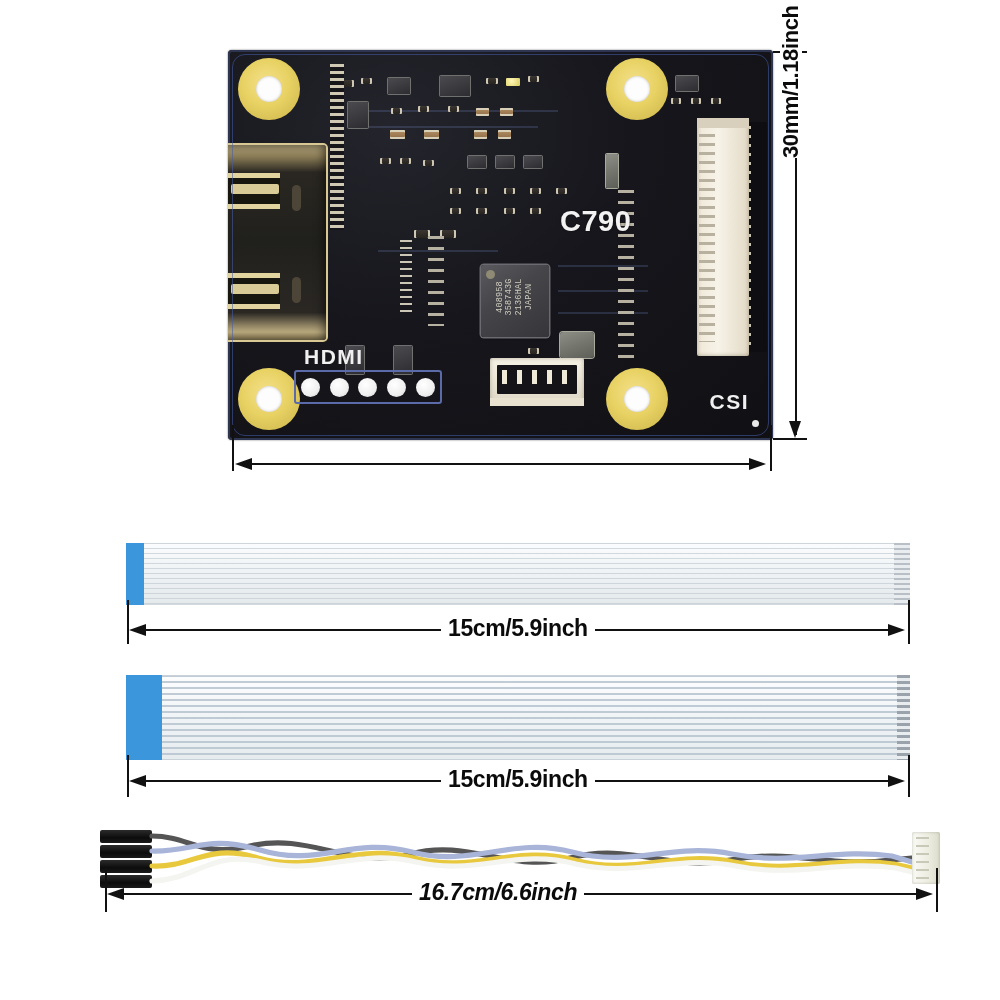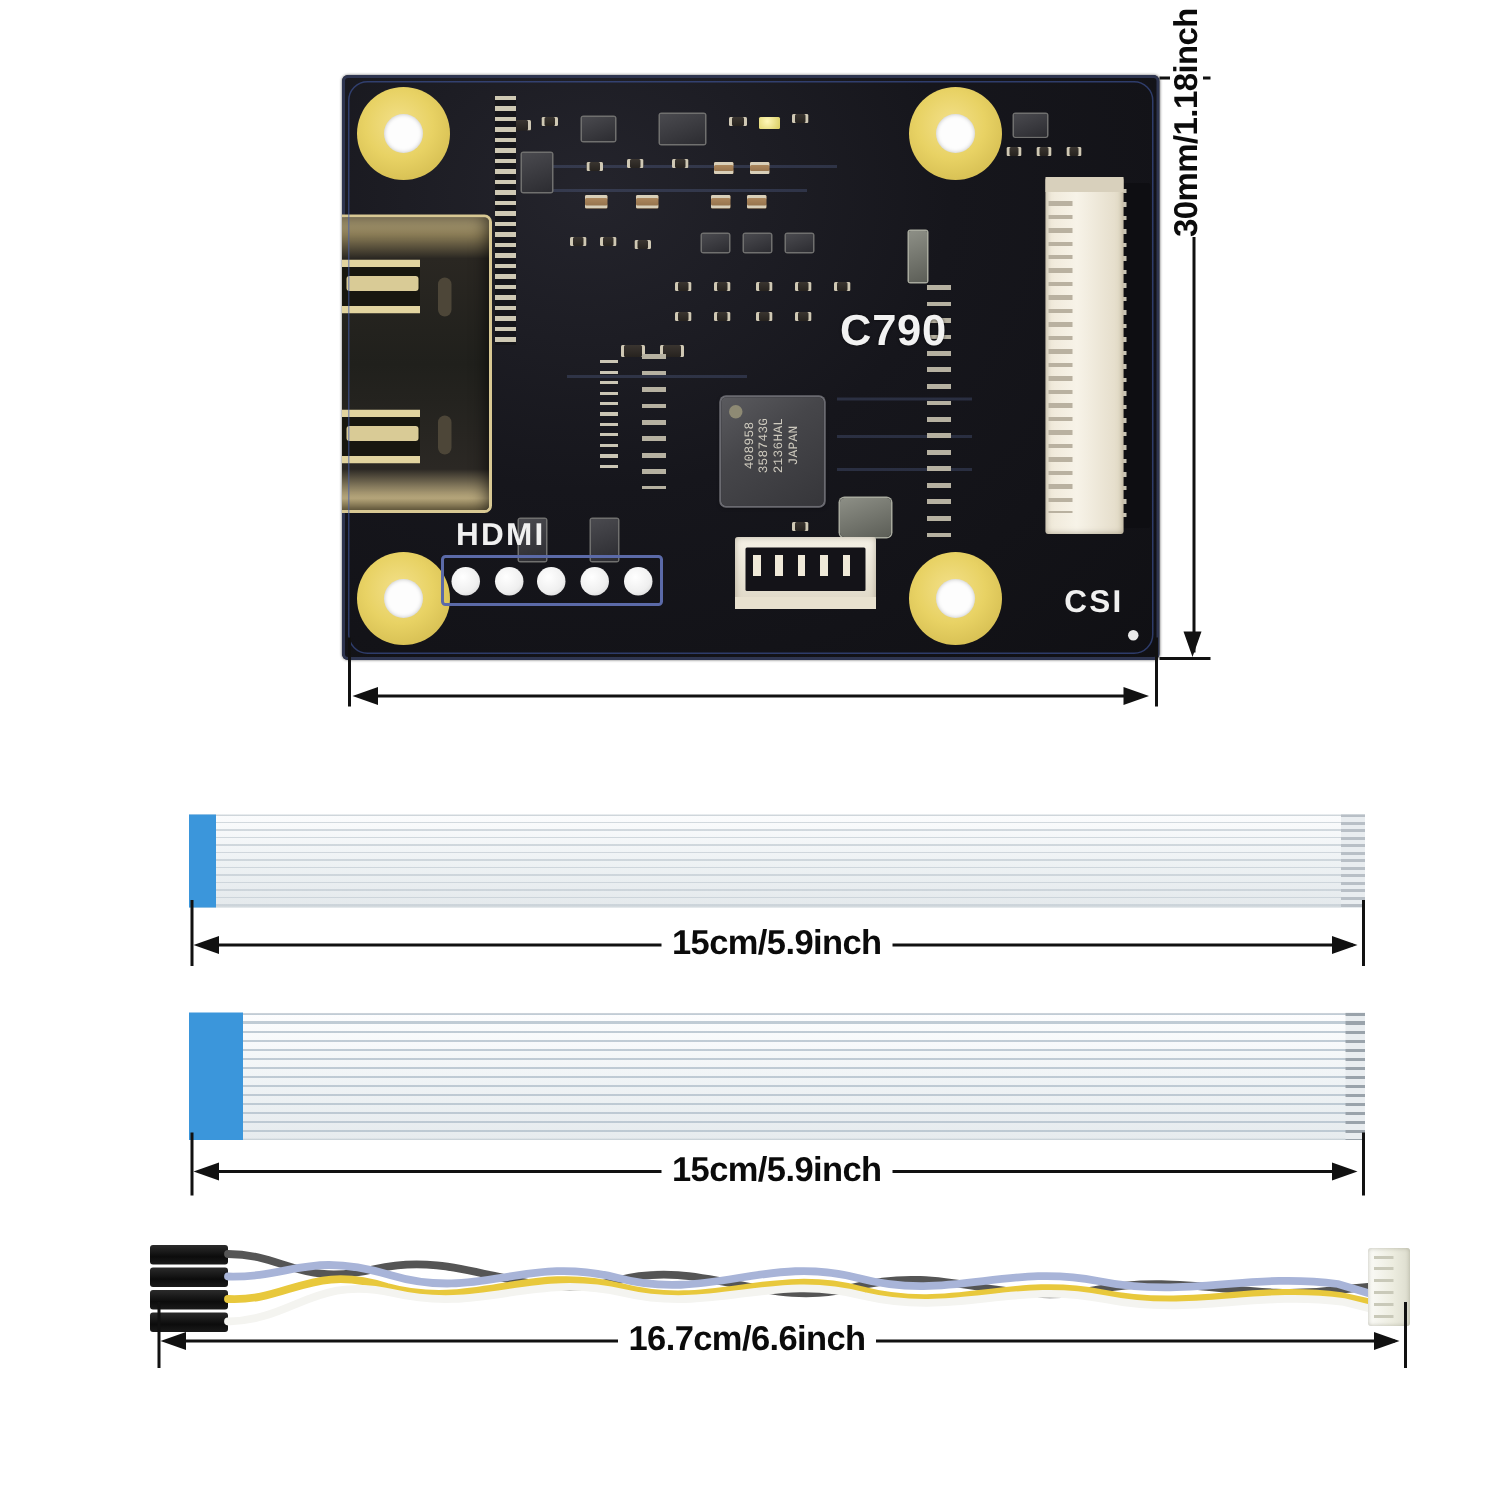--- a/index.html
+++ b/index.html
@@ -389,15 +389,15 @@
 
     <div id="jst-right">
       <div class="jr-teeth"></div>
     </div>
   </div>
   <div class="ext-v" style="left:105px;top:868px;height:44px;"></div>
   <div class="ext-v" style="left:936px;top:868px;height:44px;"></div>
   <div class="hline" style="left:112px;top:893px;width:818px;"></div>
   <div class="arrow-l" style="left:107px;top:888px;"></div>
   <div class="arrow-r" style="left:916px;top:888px;"></div>
-  <div class="dim-label" style="left:412px;top:881px;font-size:23px;padding:0 7px;">16.7cm/6.6inch</div>
+  <div class="dim-label" style="left:412px;top:881px;font-size:23px;padding:0 7px;font-style:italic;">16.7cm/6.6inch</div>
 
 </div>
 
 </body></html>

